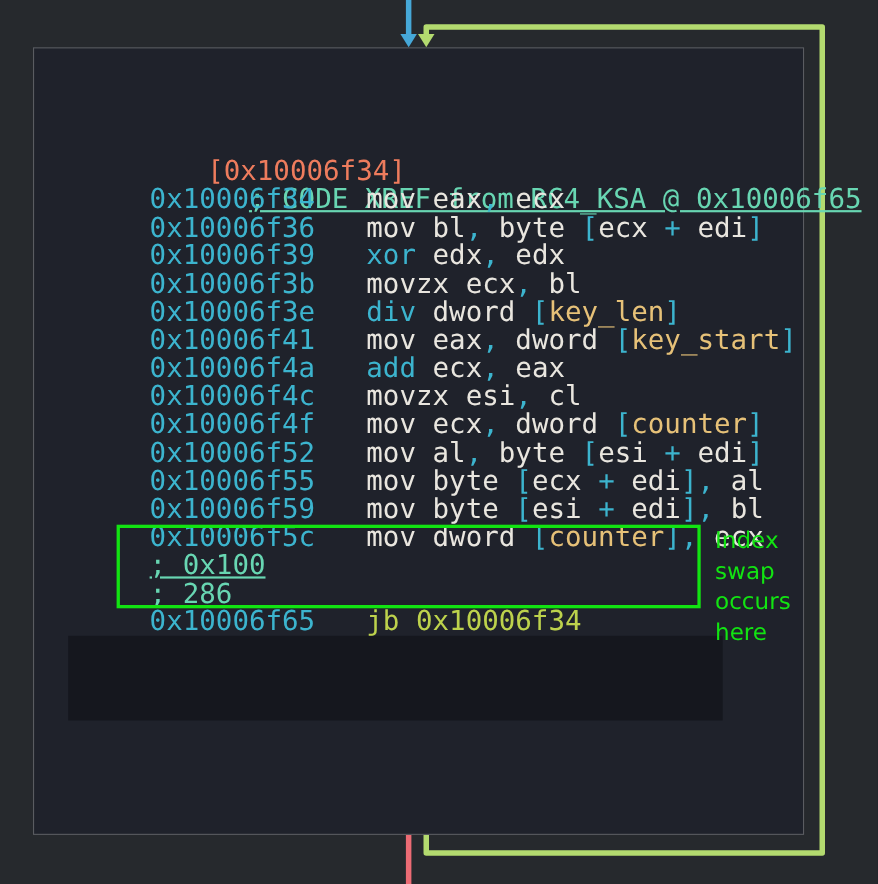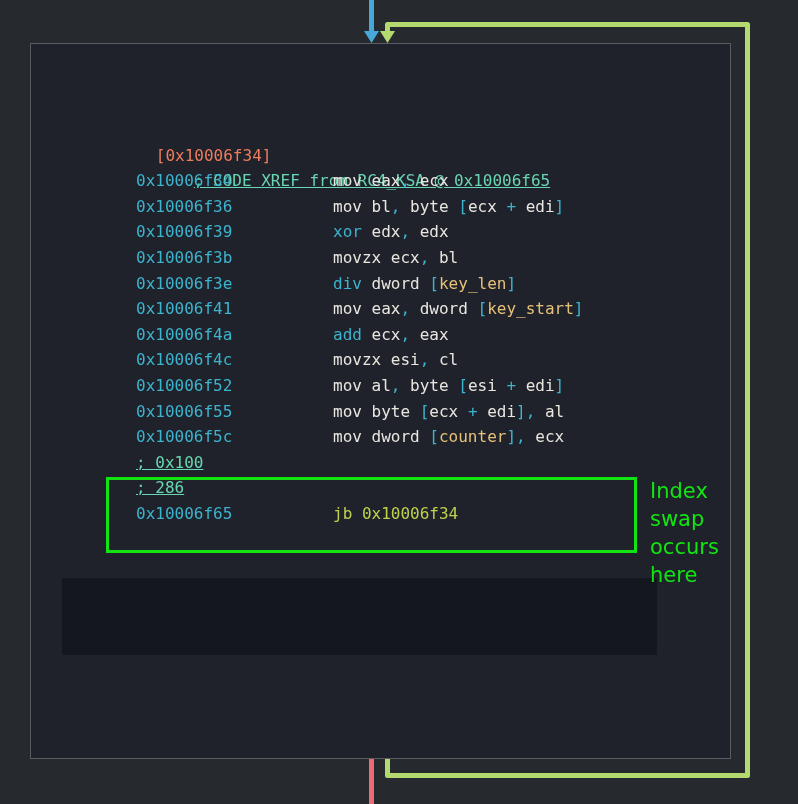--- a/index.html
+++ b/index.html
@@ -20,21 +20,21 @@
     background: var(--node-bg, #1f222b);
     border:1px solid var(--node-border, #5a5c61);
   }
   #selection-band {
     position:absolute; left:31px; top:534px;
     width:595px; height:77px;
     background: var(--selection-bg, #15171e);
   }
   #code {
     position:absolute; left:0; top:73px; width:100%;
-    font-size:16px; line-height:25.6px;
+    font-size:25px; line-height:25.6px;
   }
   .row { height:25.6px; padding-left:105px; white-space:pre; }
   .row.hdr-row { padding-left:67px; }
   .addr { display:inline-block; width:197px; color:var(--address); }
   .sw { color:var(--text); }
   .sc { color:var(--keyword-cyan); }
   .sy { color:var(--identifier-yellow); }
   .sr { color:var(--number-red); }
   .sj { color:var(--jump-green); }
   .sm { color:var(--comment-mint);text-decoration:underline; }
@@ -74,22 +74,24 @@
     </div>
 
   <div class="row"><span class="addr">0x10006f34</span><span class="sw">mov eax</span><span class="sc">,</span><span class="sw"> ecx</span></div>
       <div class="row"><span class="addr">0x10006f36</span><span class="sw">mov bl</span><span class="sc">,</span><span class="sw"> byte </span><span class="sc">[</span><span class="sw">ecx </span><span class="sc">+</span><span class="sw"> edi</span><span class="sc">]</span></div>
       <div class="row"><span class="addr">0x10006f39</span><span class="sc">xor</span><span class="sw"> edx</span><span class="sc">,</span><span class="sw"> edx</span></div>
       <div class="row"><span class="addr">0x10006f3b</span><span class="sw">movzx ecx</span><span class="sc">,</span><span class="sw"> bl</span></div>
       <div class="row"><span class="addr">0x10006f3e</span><span class="sc">div</span><span class="sw"> dword </span><span class="sc">[</span><span class="sy">key_len</span><span class="sc">]</span></div>
       <div class="row"><span class="addr">0x10006f41</span><span class="sw">mov eax</span><span class="sc">,</span><span class="sw"> dword </span><span class="sc">[</span><span class="sy">key_start</span><span class="sc">]</span></div>
       <div class="row"><span class="addr">0x10006f4a</span><span class="sc">add</span><span class="sw"> ecx</span><span class="sc">,</span><span class="sw"> eax</span></div>
       <div class="row"><span class="addr">0x10006f4c</span><span class="sw">movzx esi</span><span class="sc">,</span><span class="sw"> cl</span></div>
+      <div class="row"><span class="addr">0x10006f4f</span><span class="sw">mov ecx</span><span class="sc">,</span><span class="sw"> dword </span><span class="sc">[</span><span class="sy">counter</span><span class="sc">]</span></div>
       <div class="row"><span class="addr">0x10006f52</span><span class="sw">mov al</span><span class="sc">,</span><span class="sw"> byte </span><span class="sc">[</span><span class="sw">esi </span><span class="sc">+</span><span class="sw"> edi</span><span class="sc">]</span></div>
       <div class="row"><span class="addr">0x10006f55</span><span class="sw">mov byte </span><span class="sc">[</span><span class="sw">ecx </span><span class="sc">+</span><span class="sw"> edi</span><span class="sc">]</span><span class="sc">,</span><span class="sw"> al</span></div>
+      <div class="row"><span class="addr">0x10006f59</span><span class="sw">mov byte </span><span class="sc">[</span><span class="sw">esi </span><span class="sc">+</span><span class="sw"> edi</span><span class="sc">]</span><span class="sc">,</span><span class="sw"> bl</span></div>
       <div class="row"><span class="addr">0x10006f5c</span><span class="sw">mov dword </span><span class="sc">[</span><span class="sy">counter</span><span class="sc">]</span><span class="sc">,</span><span class="sw"> ecx</span></div>
       <div class="row"><span class="sm">; 0x100</span></div>
       <div class="row"><span class="sm">; 286</span></div>
       <div class="row"><span class="addr">0x10006f65</span><span class="sj">jb 0x10006f34</span></div>
     </div>
   <div id="green-box"></div>
 </div>
 
 <div id="annotation">Index swap occurs here</div>
 

